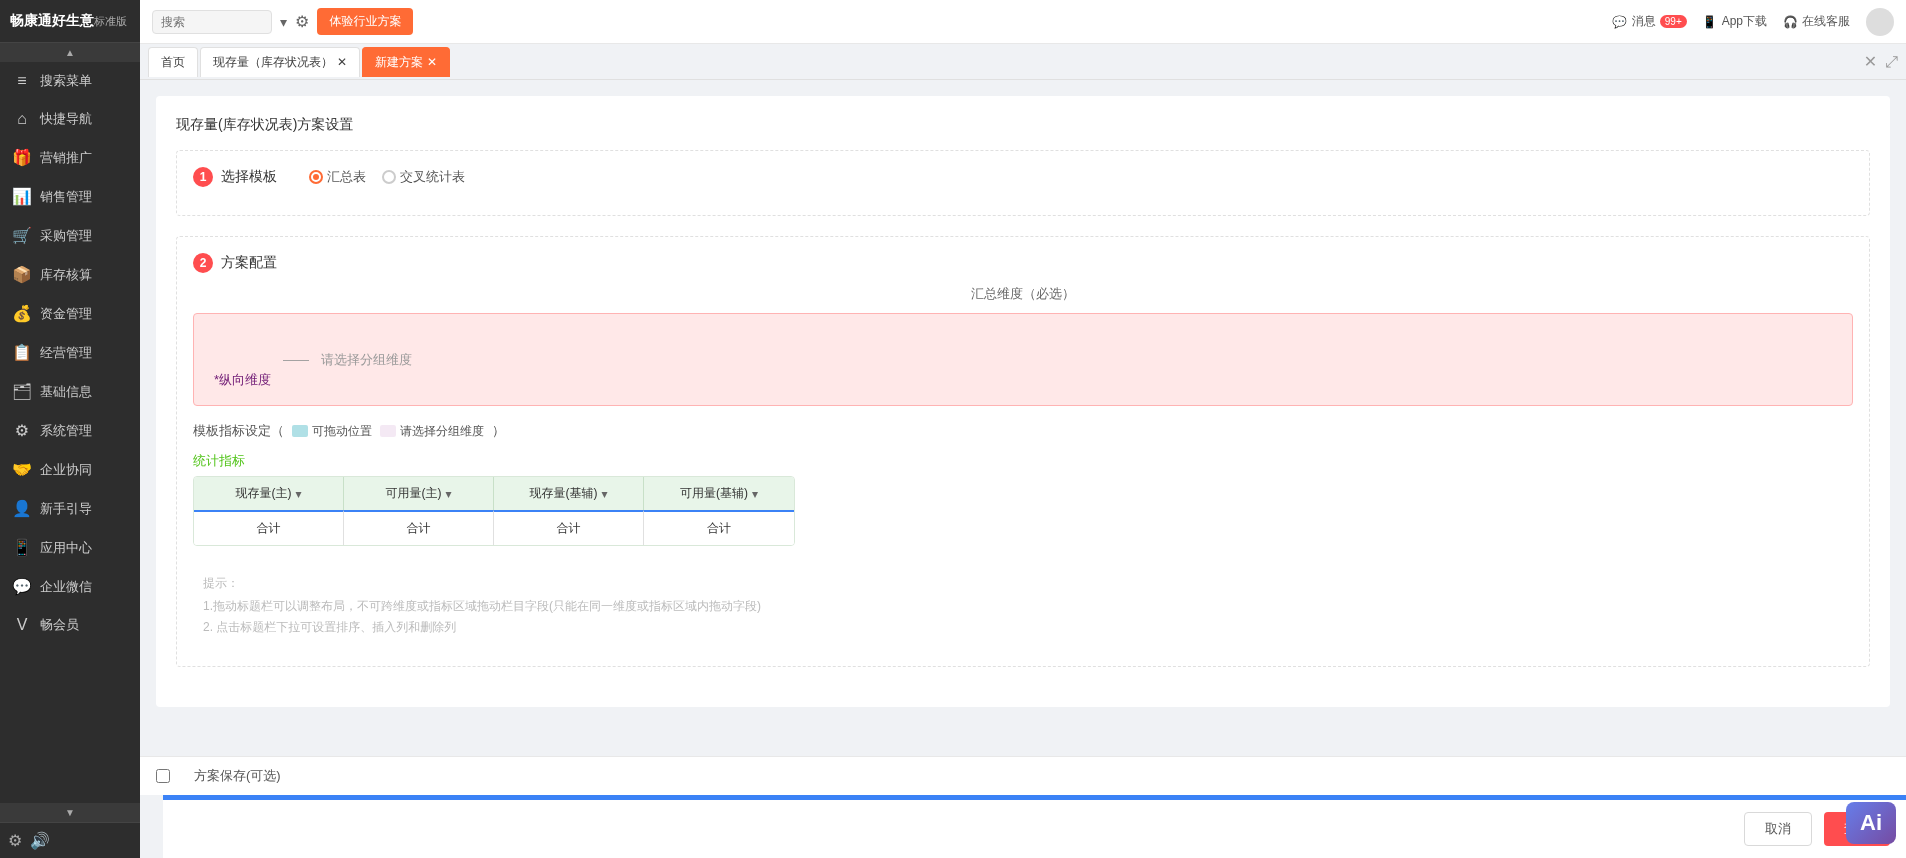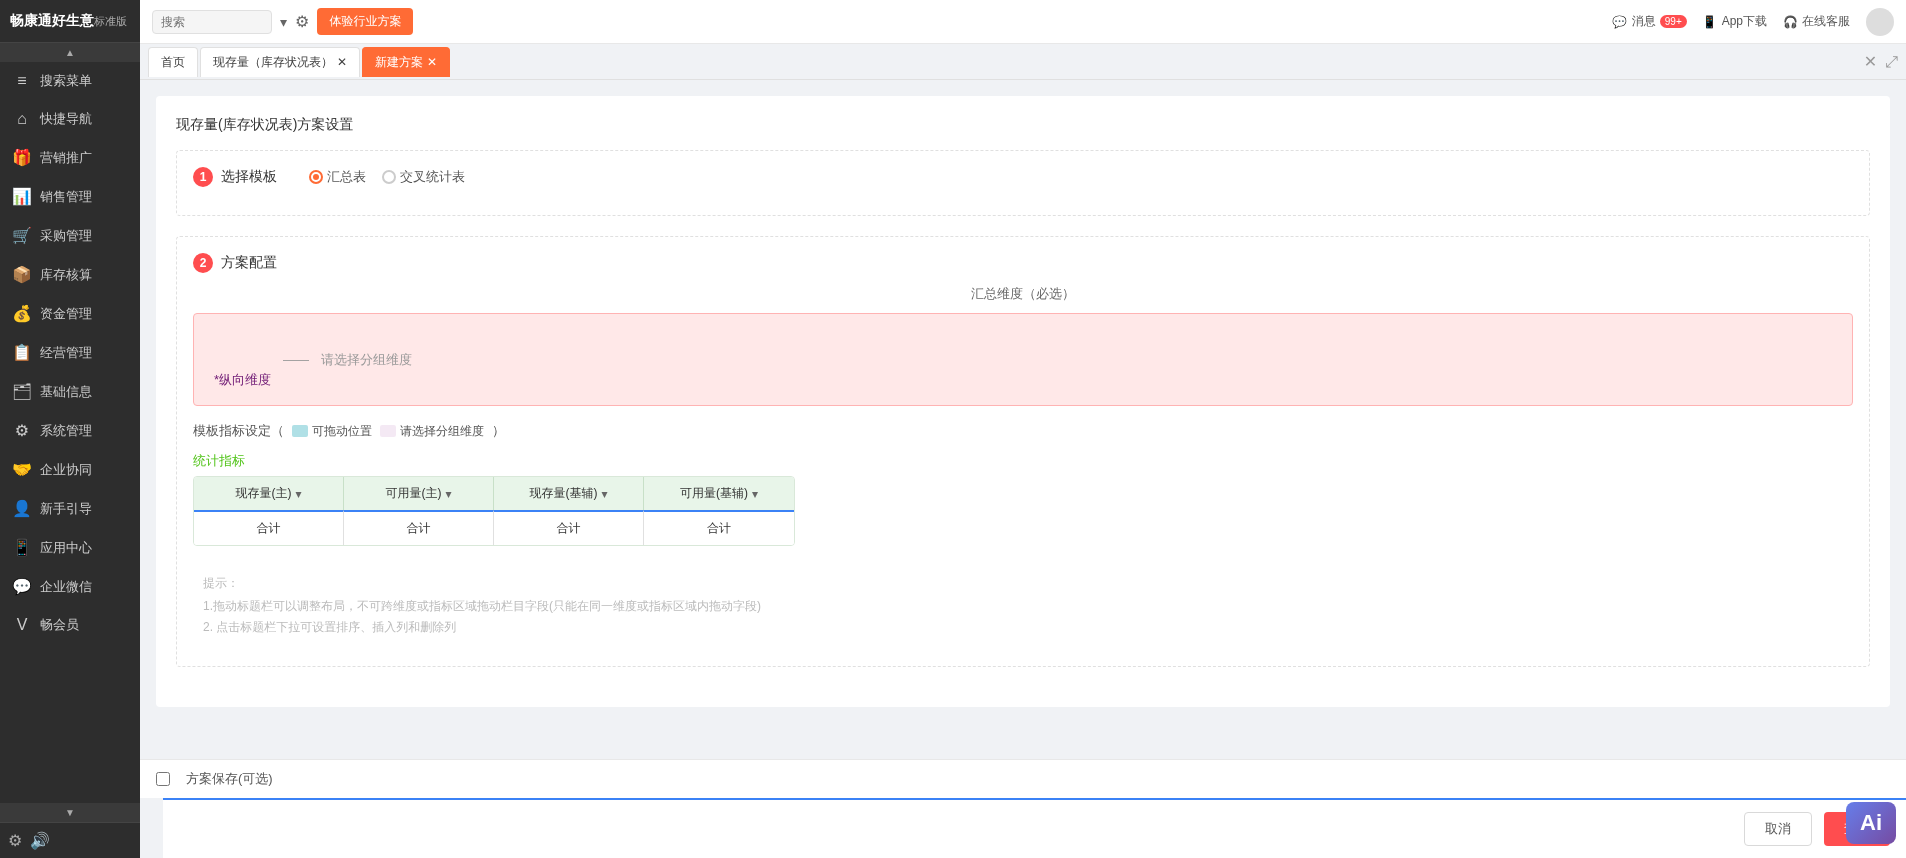--- a/index.html
+++ b/index.html
@@ -424,21 +424,21 @@
       gap: 8px;
     }
 
     
     .save-section {
       padding: 10px 16px;
       background: #fff;
       border-top: 1px solid #e8e8e8;
       display: flex;
       align-items: center;
-      gap: 16px;
+      gap: 24px;
     }
 
     .save-checkbox {
       width: 14px;
       height: 14px;
       border: 1px solid #ccc;
       border-radius: 2px;
       cursor: pointer;
     }
 
@@ -447,21 +447,21 @@
       color: #555;
     }
 
     
     .footer-btns {
       display: flex;
       justify-content: flex-end;
       gap: 12px;
       padding: 12px 16px;
       background: #fff;
-      border-top: 2px solid #3b82f6;
+      border-top: 5px solid #3b82f6;
       margin-left: 23px;
     }
 
     .btn-cancel {
       background: #fff;
       border: 1px solid #d9d9d9;
       border-radius: 4px;
       padding: 7px 20px;
       cursor: pointer;
       font-size: 13px;

